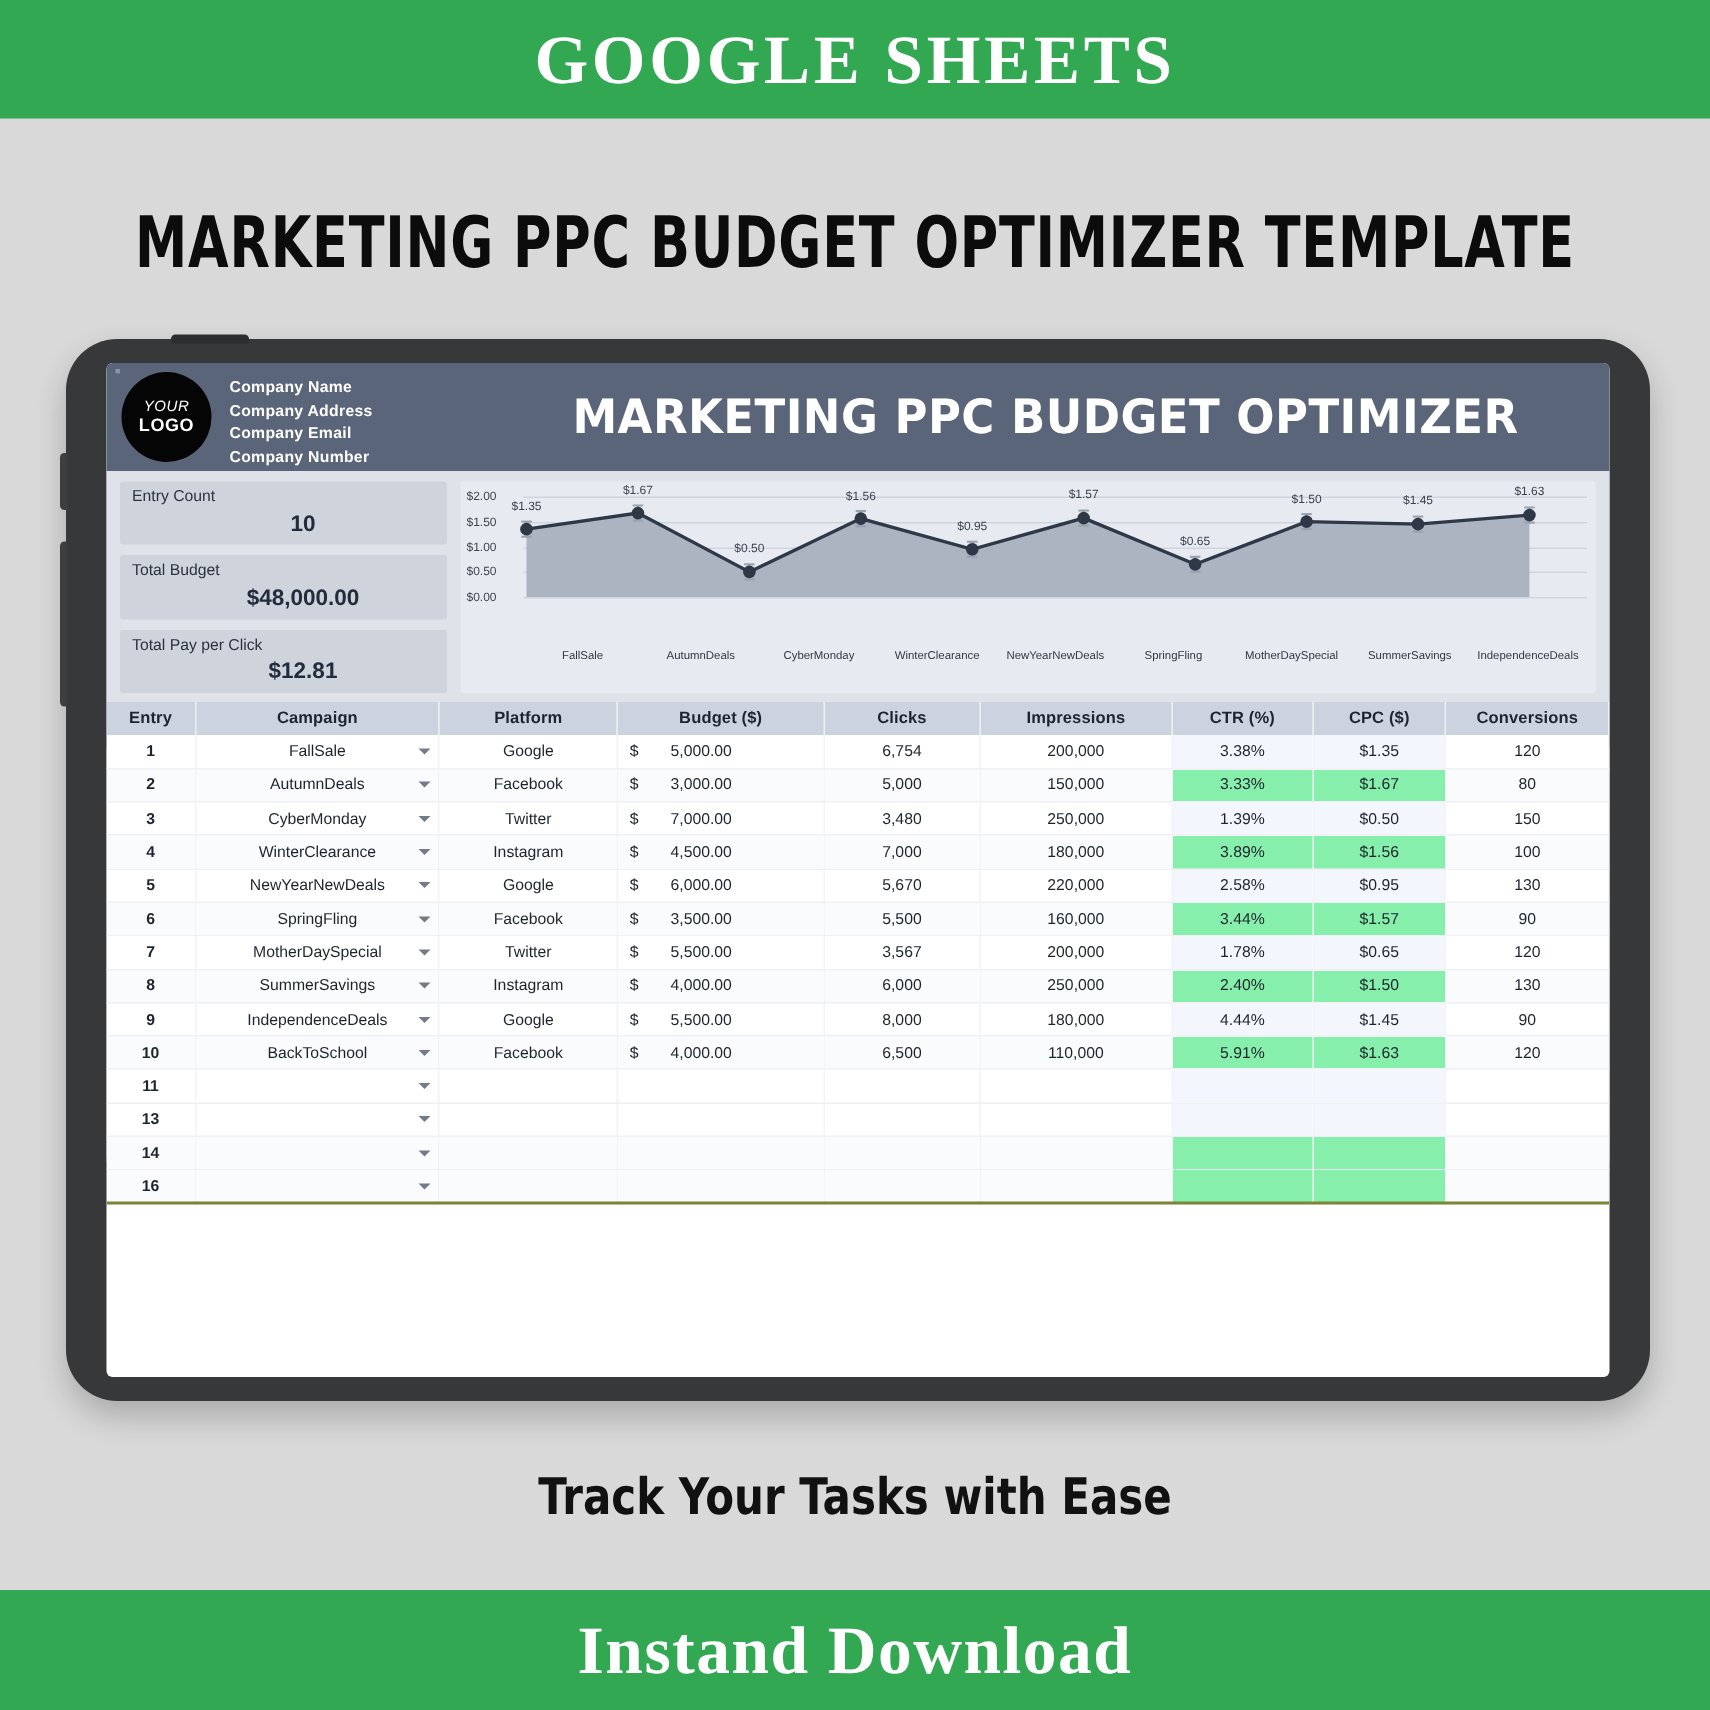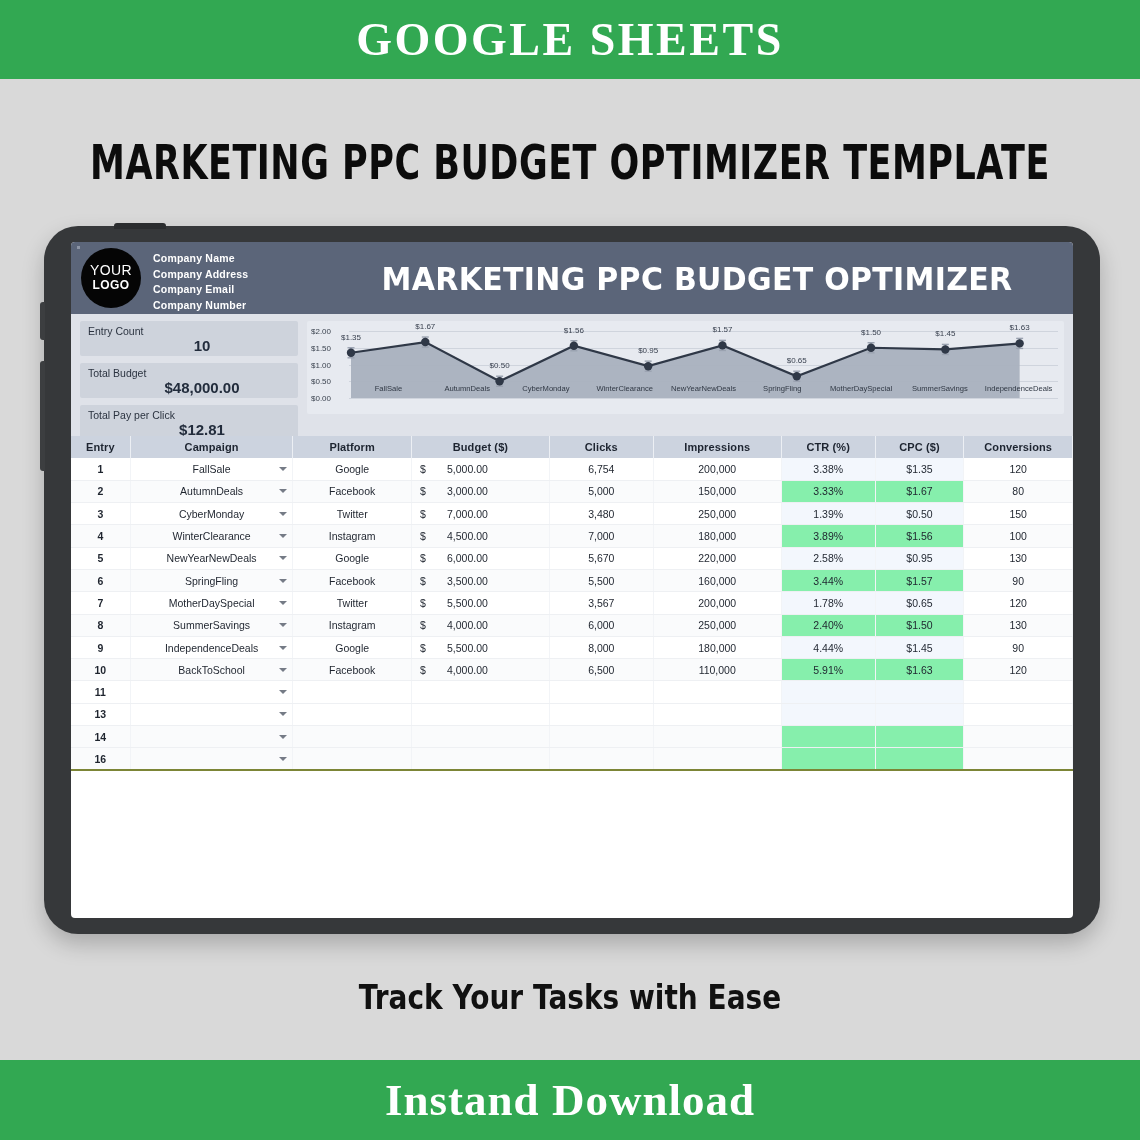--- a/index.html
+++ b/index.html
@@ -80,44 +80,44 @@
     display: flex; align-items: center;
   }
   .logo-circle {
     position: absolute; left: 10px; top: 6px;
     width: 60px; height: 60px; border-radius: 50%;
     background: #050505;
     display: flex; flex-direction: column;
     align-items: center; justify-content: center;
     color: #fff; line-height: 1.12;
   }
-  .logo-l1 { font-size: 14px; letter-spacing: 0.4px; }
+  .logo-l1 { font-size: 10px; letter-spacing: 0.4px; font-style: italic; }
   .logo-l2 { font-size: 12px; font-weight: 700; letter-spacing: 0.4px; }
   .company-block {
     position: absolute; left: 82px; top: 9px;
     color: #ffffff; font-size: 10.5px; font-weight: 700;
     line-height: 1.48; letter-spacing: 0.2px;
   }
   .sheet-title {
     position: absolute; left: 250px; right: 0; text-align: center;
     font-family: "DejaVu Sans", sans-serif;
     font-size: 30px; font-weight: 700; color: #ffffff;
     letter-spacing: 0.3px;
     transform: scaleY(1.05);
   }
   .corner-dot {
     position: absolute; left: 6px; top: 4px;
     width: 3px; height: 3px; background:#8d95a5;
   }
 
   
   .dash {
-    position: relative; height: 122px;
+    position: relative; height: 154px;
     background: #dfe2e9;
-    padding: 7px 9px 22px 9px;
+    padding: 7px 9px 6px 9px;
     display: flex; gap: 9px;
   }
   .stats { width: 218px; display: flex; flex-direction: column; gap: 7px; }
   .stat-card {
     flex: 1; background: #ced3dc; border-radius: 2px;
     padding: 4px 8px 2px 8px;
     display: flex; flex-direction: column;
   }
   .stat-label { font-size: 10.5px; color: #2b3340; }
   .stat-value {

